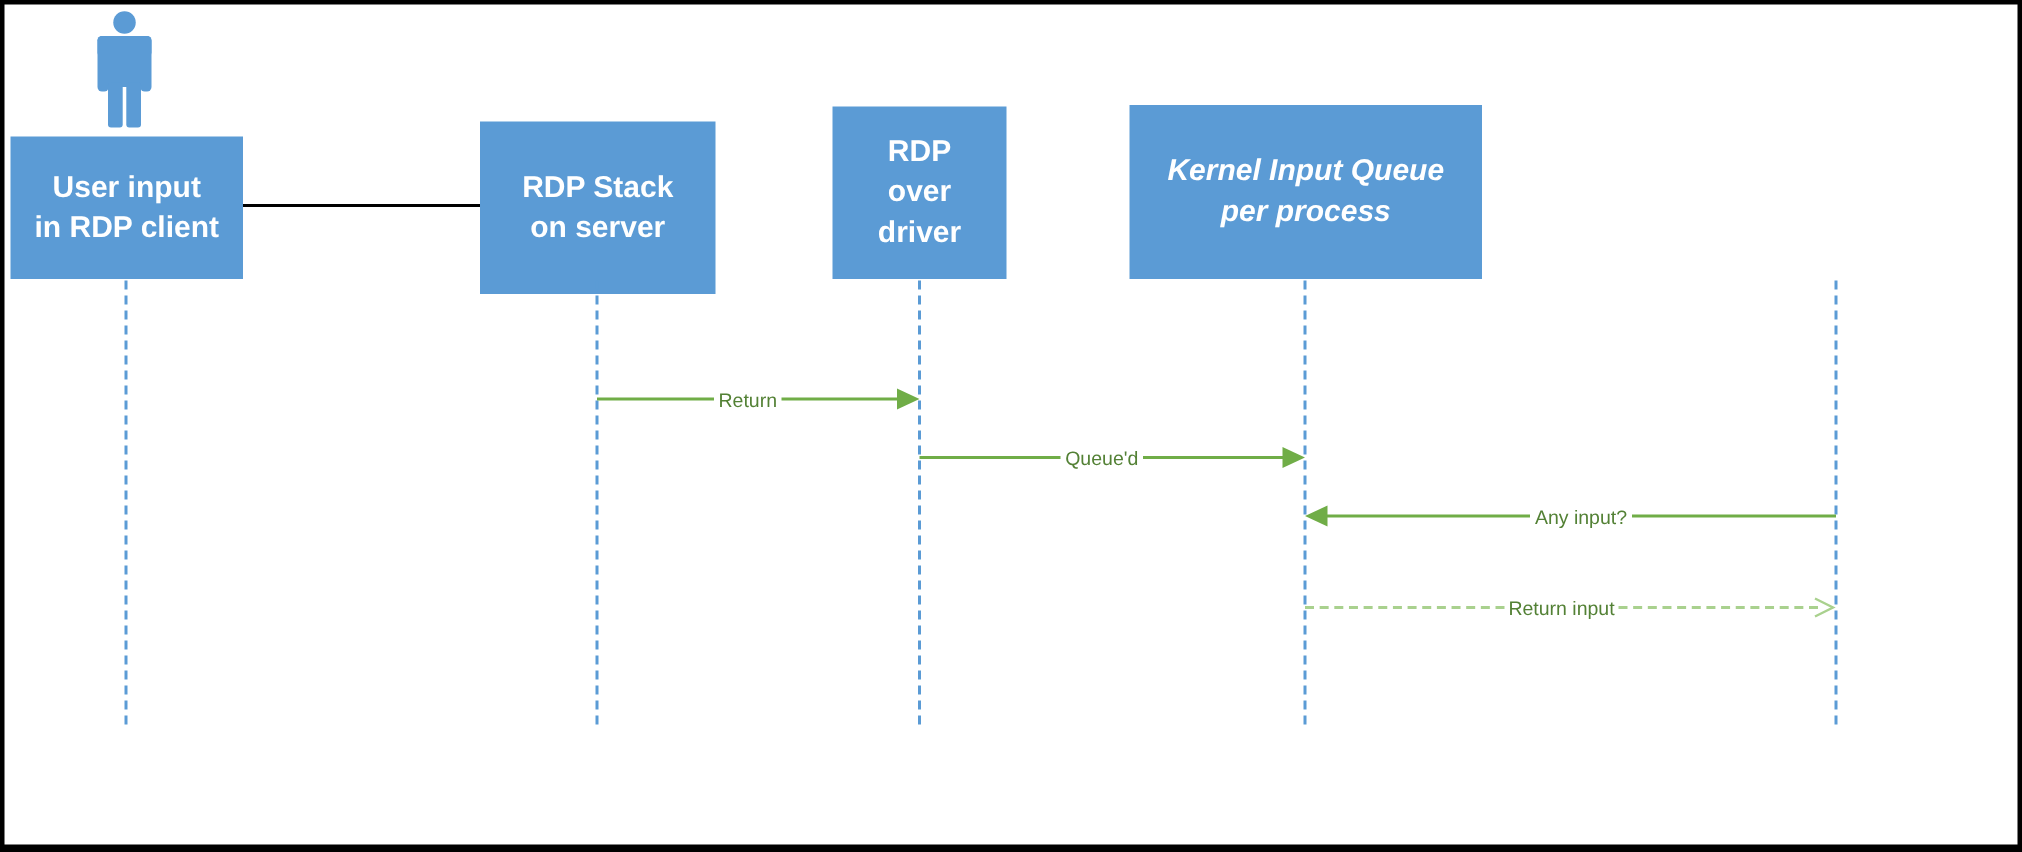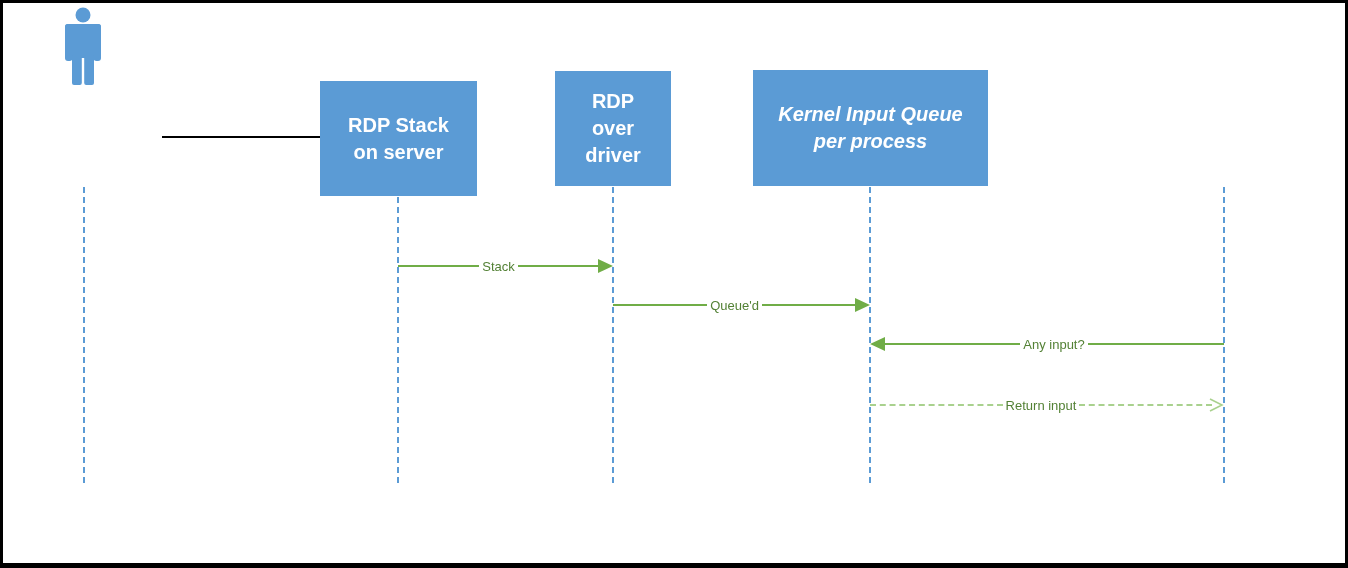--- a/index.html
+++ b/index.html
@@ -105,20 +105,24 @@
       <circle cx="20" cy="8" r="7.5"></circle>
       <rect x="2" y="17" width="36" height="14" rx="3"></rect>
       <rect x="2" y="17" width="7.5" height="37" rx="3"></rect>
       <rect x="30.5" y="17" width="7.5" height="37" rx="3"></rect>
       <rect x="9" y="17" width="22" height="34"></rect>
       <rect x="9" y="48" width="9.8" height="30" rx="2"></rect>
       <rect x="21.2" y="48" width="9.8" height="30" rx="2"></rect>
     </g>
   </svg>
 
+  <div class="actor-box b1">
+    <span>User input
+in RDP client</span>
+  </div>
   <div class="actor-box b2">
     <span>RDP Stack
 on server</span>
   </div>
   <div class="actor-box b3">
     <span>RDP
 over
 driver</span>
   </div>
   <div class="actor-box b4">
@@ -130,21 +134,21 @@
 
   <div class="lifeline l1"></div>
   <div class="lifeline l2"></div>
   <div class="lifeline l3"></div>
   <div class="lifeline l4"></div>
   <div class="lifeline l5"></div>
 
 
   <div class="msg m2">
     <div class="seg"></div>
-    <span class="msg-label">Stack</span>
+    <span class="msg-label">Return</span>
     <div class="seg"></div>
     <div class="head-right"></div>
   </div>
 
   <div class="msg m3">
     <div class="seg"></div>
     <span class="msg-label">Queue'd</span>
     <div class="seg"></div>
     <div class="head-right"></div>
   </div>

